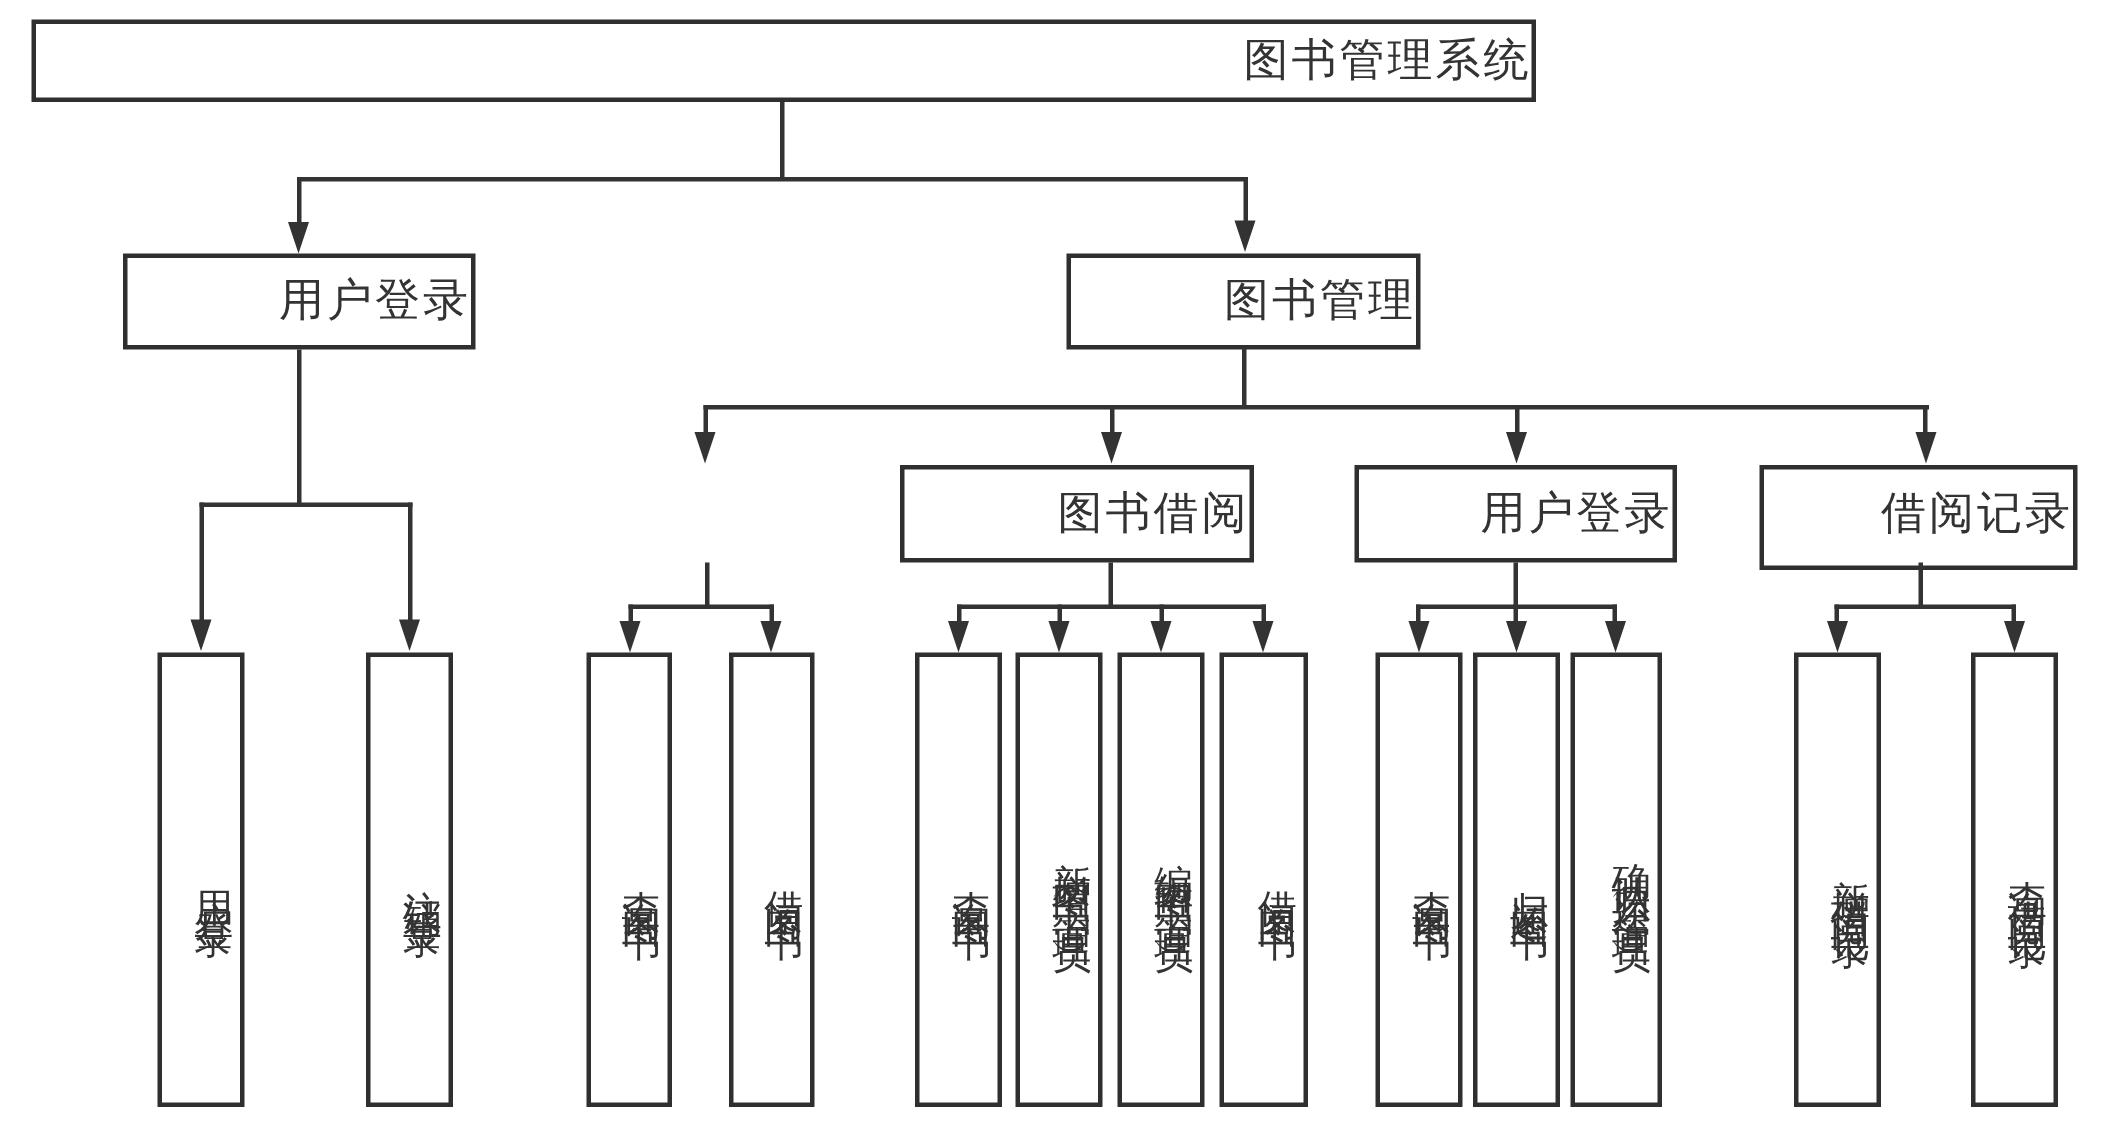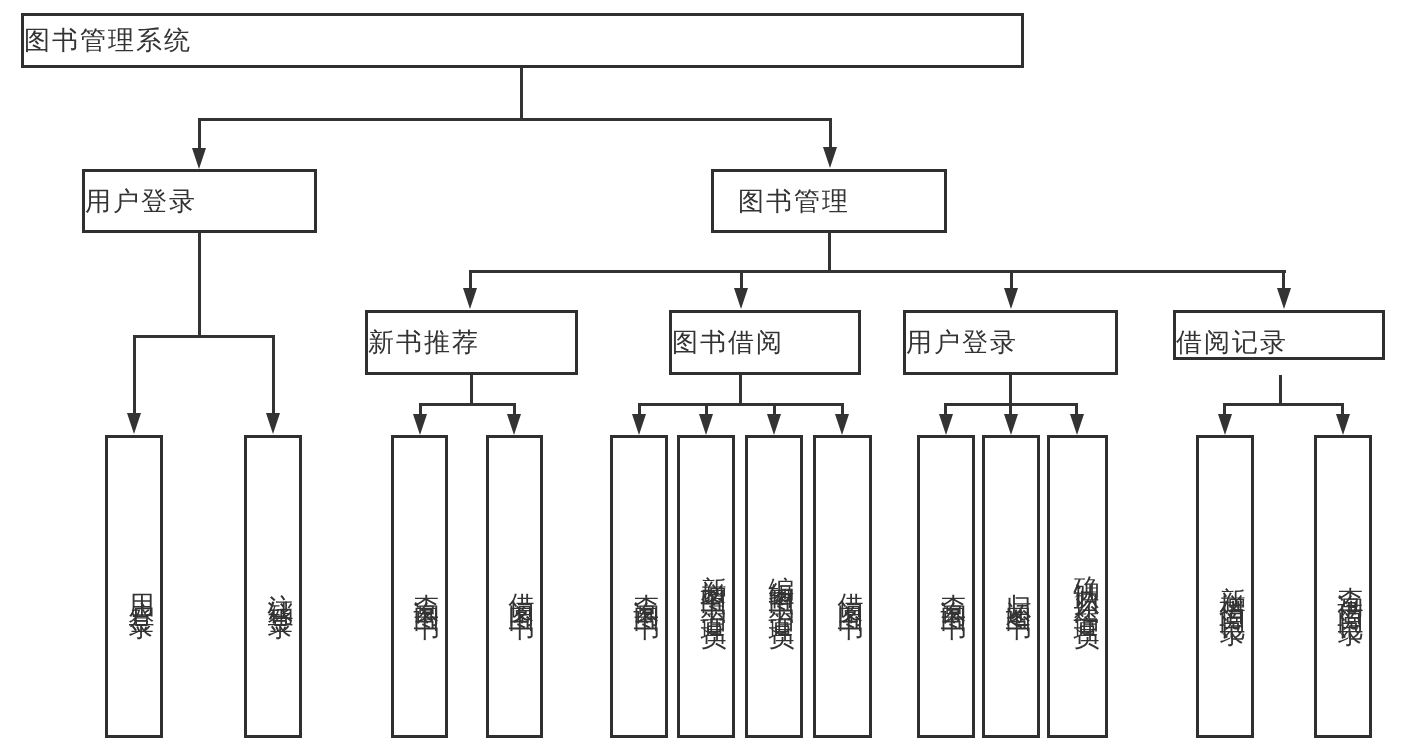--- a/index.html
+++ b/index.html
@@ -10,22 +10,22 @@
     background: var(--bg, #ffffff);
     font-family: "DejaVu Sans", "Liberation Sans", sans-serif;
     color: var(--text, #333333);
     overflow: hidden;
   }
   .hbox {
     position: absolute;
     box-sizing: border-box;
     border: 3px solid var(--border, #2f2f2f);
     background: #fff;
-    text-align: left;
-    font-size: 26px;
+    text-align: right;
+    font-size: 30px;
     letter-spacing: 2px;
     white-space: nowrap;
     color: var(--text, #333333);
   }
   .vbox {
     position: absolute;
     box-sizing: border-box;
     border: 3px solid var(--border, #2f2f2f);
     background: #fff;
     top: 435px;
@@ -90,30 +90,27 @@
   <div class="hline" style="left:469px; top:270px; width:817px;"></div>
   <div class="vline" style="left:469px; top:270px; height:22px;"></div>
   <div class="arrow" style="left:463px; top:288px;"></div>
   <div class="vline" style="left:740px; top:270px; height:22px;"></div>
   <div class="arrow" style="left:734px; top:288px;"></div>
   <div class="vline" style="left:1010px; top:270px; height:22px;"></div>
   <div class="arrow" style="left:1004px; top:288px;"></div>
   <div class="vline" style="left:1282px; top:270px; height:22px;"></div>
   <div class="arrow" style="left:1277px; top:288px;"></div>
 
-  <div class="hbox" style="left:365px; top:310px; width:213px; height:65px; line-height:59px;">
-    <span>新书推荐</span>
-  </div>
-  <div class="hbox" style="left:669px; top:310px; width:192px; height:65px; line-height:59px;">
+  <div class="hbox" style="left:600px; top:310px; width:236px; height:65px; line-height:59px;">
     <span>图书借阅</span>
   </div>
   <div class="hbox" style="left:903px; top:310px; width:215px; height:65px; line-height:59px;">
     <span>用户登录</span>
   </div>
-  <div class="hbox" style="left:1173px; top:310px; width:212px; height:50px; line-height:59px;">
+  <div class="hbox" style="left:1173px; top:310px; width:212px; height:70px; line-height:59px;">
     <span>借阅记录</span>
   </div>
 
   <div class="vline" style="left:470px; top:375px; height:30px;"></div>
   <div class="hline" style="left:419px; top:403px; width:97px;"></div>
   <div class="vline" style="left:419px; top:403px; height:14px;"></div>
   <div class="arrow" style="left:413px; top:414px;"></div>
   <div class="vline" style="left:513px; top:403px; height:14px;"></div>
   <div class="arrow" style="left:507px; top:414px;"></div>
 

